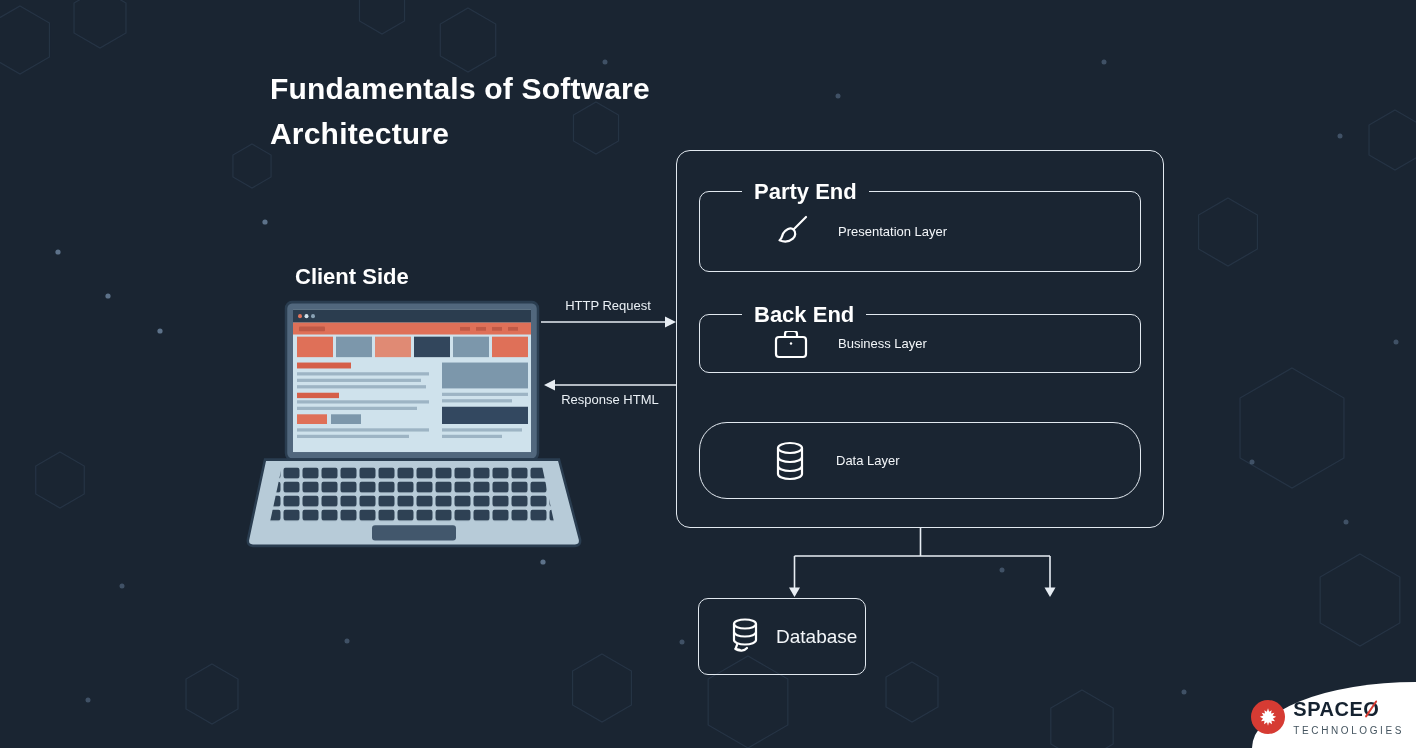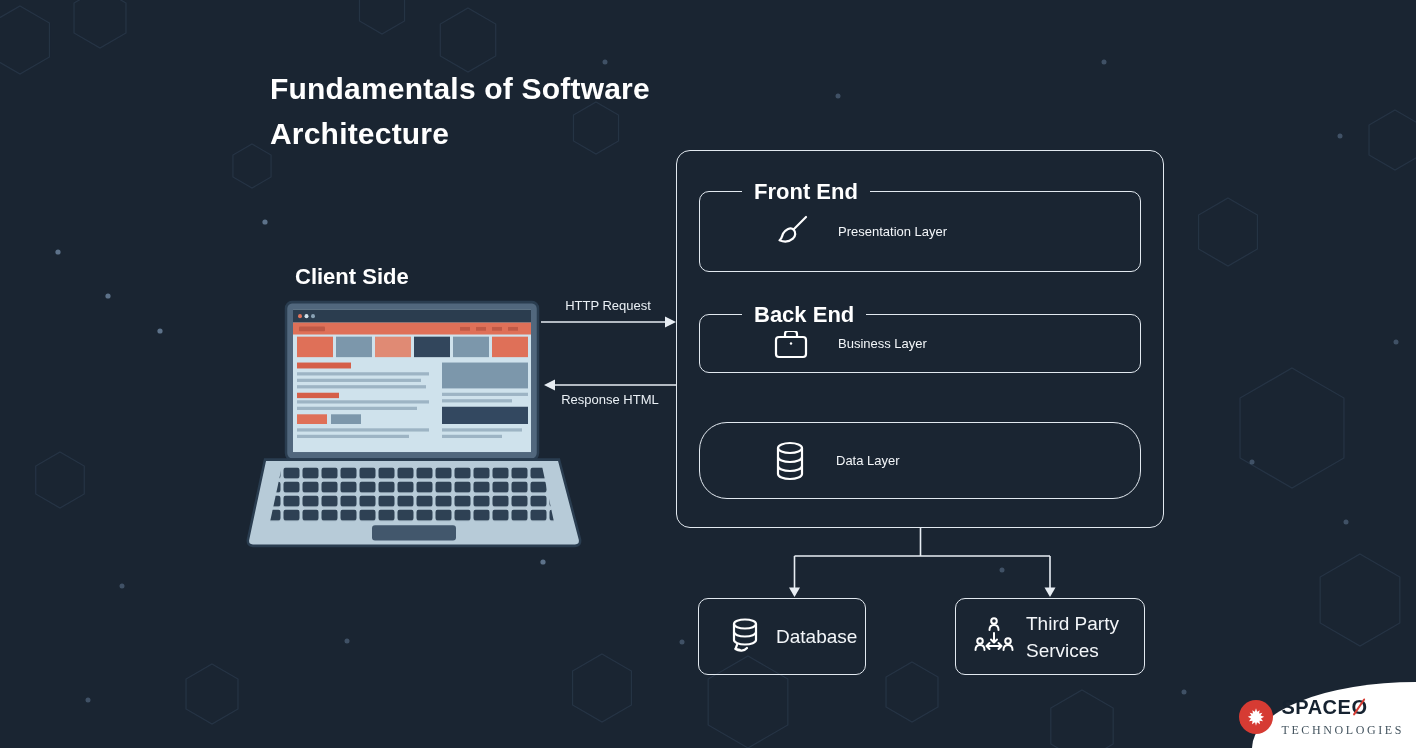--- a/index.html
+++ b/index.html
@@ -45,21 +45,21 @@
   #box-thirdparty{left:955px;top:598px;width:190px;height:77px;padding-left:16px;gap:10px;}
   .service-label{font-size:19px;color:#f3f6f9;line-height:27px;}
   #box-thirdparty .service-label{width:112px;}
 
   
   .brand-corner{right:0;bottom:0;width:164px;height:66px;background:#ffffff;border-top-left-radius:164px 66px;z-index:3;display:flex;align-items:center;justify-content:flex-end;padding:10px 12px 6px 30px;gap:8px;}
   .brand-mark{width:34px;height:34px;border-radius:50%;background:#d63b33;display:flex;align-items:center;justify-content:center;flex:none;}
   .brand-name{font-size:20px;font-weight:700;color:#152230;letter-spacing:.5px;display:flex;}
   .brand-o{position:relative;display:inline-block;}
   .brand-o::after{content:"";position:absolute;left:50%;top:4%;width:2.4px;height:88%;margin-left:-1.2px;background:#d63b33;transform:rotate(34deg);border-radius:2px;}
-  .brand-tagline{font-size:12px;letter-spacing:2.6px;color:#44545f;margin-top:4px;font-family:Liberation Serif, serif;}
+  .brand-tagline{font-size:10px;letter-spacing:2.6px;color:#44545f;margin-top:4px;}
 </style>
 </head>
 <body>
 
 <div class="canvas">
 
   <svg class="bg-pattern" width="1416" height="748">
     <defs>
       <polygon id="hx" points="0,-1 0.866,-0.5 0.866,0.5 0,1 -0.866,0.5 -0.866,-0.5" fill="none" vector-effect="non-scaling-stroke"></polygon>
     </defs>
@@ -181,21 +181,21 @@
       <rect x="126" y="209" width="84" height="14" rx="3" fill="#42576c"></rect>
     </svg>
   </div>
 
   <div class="conn-label" id="lbl-request">HTTP Request</div>
   <div class="conn-label" id="lbl-response">Response HTML</div>
 
   <div class="abs stack-box">
 
     <div class="layer-box" id="layer-presentation">
-      <div class="legend">Front End</div>
+      <div class="legend">Party End</div>
       <div class="layer-content">
         <span class="icon">
           <svg width="42" height="42" viewBox="0 0 42 42" fill="none" stroke="#ffffff" stroke-width="2.2" stroke-linecap="round" stroke-linejoin="round">
             <path d="M36 6 L23.5 18.5"></path>
             <path d="M23.5 18.5 c2.6 2.6 2.2 6.8 -0.6 9.2 c-3.2 2.7 -8.6 3.6 -13.4 1.6 c2.6 -1.7 2.4 -4.3 3.6 -6.8 c1.4 -3 7.2 -7.2 10.4 -4 z"></path>
           </svg>
         </span>
         <span class="layer-label">Presentation Layer</span>
       </div>
     </div>
@@ -236,39 +236,20 @@
         <ellipse cx="20" cy="7" rx="11" ry="4.5"></ellipse>
         <path d="M9 7 v16 c0 2.5 4.9 4.5 11 4.5 s11 -2 11 -4.5 V7"></path>
         <path d="M9 15 c0 2.5 4.9 4.5 11 4.5 s11 -2 11 -4.5"></path>
         <path d="M22 31 c-2.5 3 -8 3.5 -11.5 0.8"></path>
         <path d="M10.5 32 l4.3 0.9 M10.5 32 l1.5 -4.1"></path>
       </svg>
     </span>
     <span class="service-label">Database</span>
   </div>
 
-  <div class="service-box" id="box-thirdparty">
-    <span class="icon">
-      <svg width="44" height="42" viewBox="0 0 44 42" fill="none" stroke="#ffffff" stroke-width="2" stroke-linecap="round" stroke-linejoin="round">
-
-        <circle cx="22" cy="5" r="2.8"></circle>
-        <path d="M17.5 14 c0 -3.2 2 -5 4.5 -5 s4.5 1.8 4.5 5"></path>
-
-        <circle cx="8" cy="25" r="2.8"></circle>
-        <path d="M3.5 34 c0 -3.2 2 -5 4.5 -5 s4.5 1.8 4.5 5"></path>
-
-        <circle cx="36" cy="25" r="2.8"></circle>
-        <path d="M31.5 34 c0 -3.2 2 -5 4.5 -5 s4.5 1.8 4.5 5"></path>
-
-        <path d="M22 17 V26 M22 26.5 l-3 -3 M22 26.5 l3 -3"></path>
-        <path d="M15 30 H29 M29.5 30 l-3 -3 M29.5 30 l-3 3 M14.5 30 l3 -3 M14.5 30 l3 3"></path>
-      </svg>
-    </span>
-    <span class="service-label">Third Party Services</span>
-  </div>
 
   <div class="abs brand-corner">
     <div class="brand-mark">
       <svg width="20" height="20" viewBox="0 0 24 24" fill="#ffffff">
         <path d="M12 1.5 L13.4 5.6 L16.4 3.9 L15.6 7.8 L19.6 7 L17.5 10.3 L21.8 11.7 L18 13.9 L20.4 17 L16.2 16.6 L16.8 20.6 L13.2 18.4 L12 22.5 L10.8 18.4 L7.2 20.6 L7.8 16.6 L3.6 17 L6 13.9 L2.2 11.7 L6.5 10.3 L4.4 7 L8.4 7.8 L7.6 3.9 L10.6 5.6 Z"></path>
       </svg>
     </div>
     <div class="brand-text">
       <div class="brand-name">
         <span>SPACE</span>

